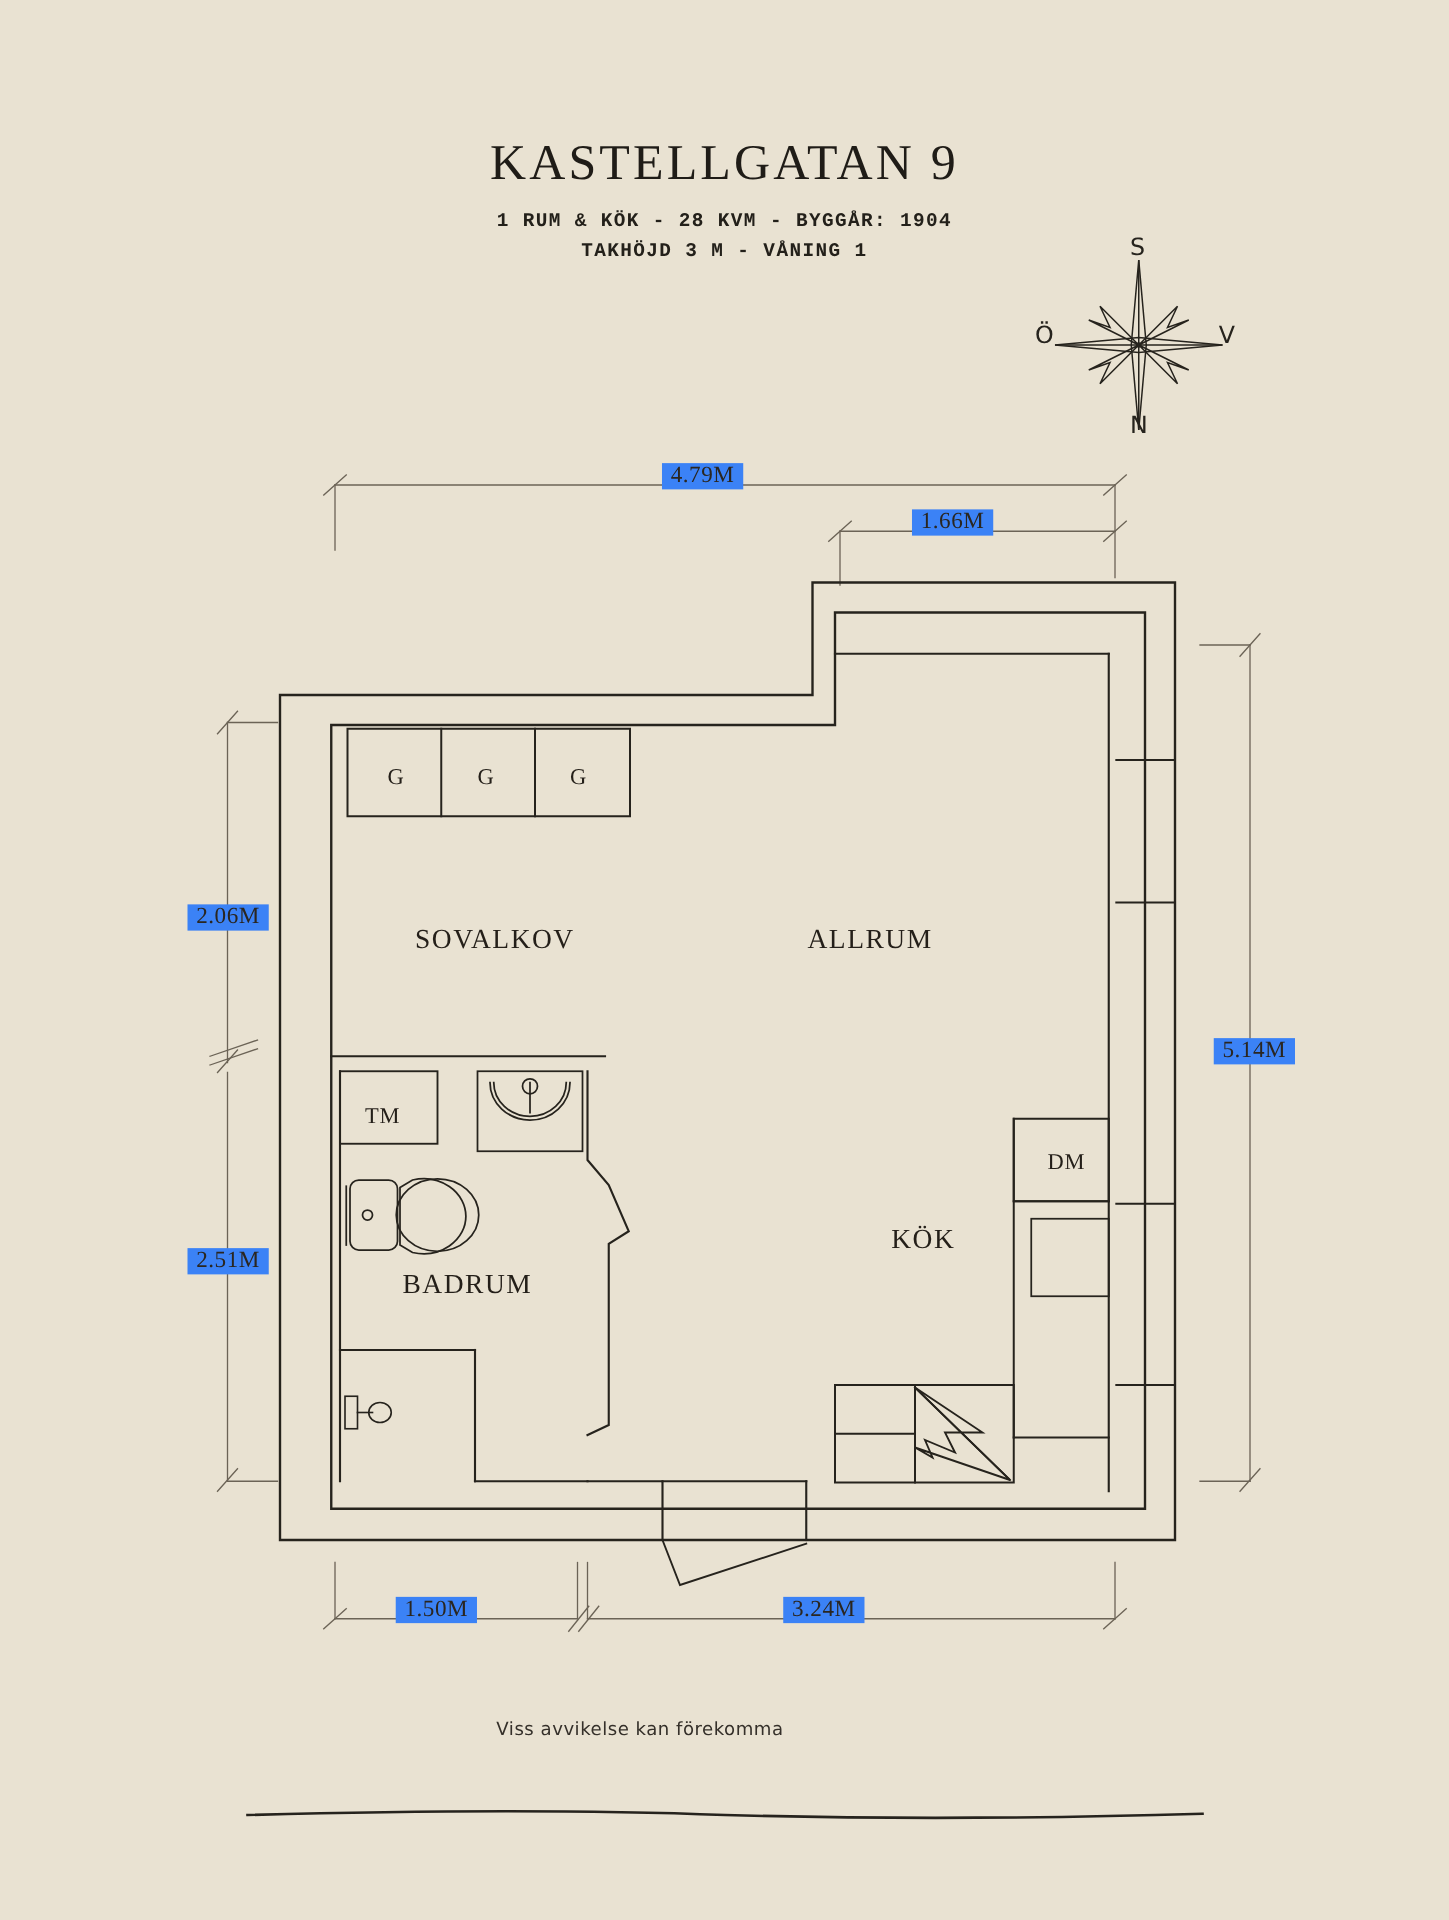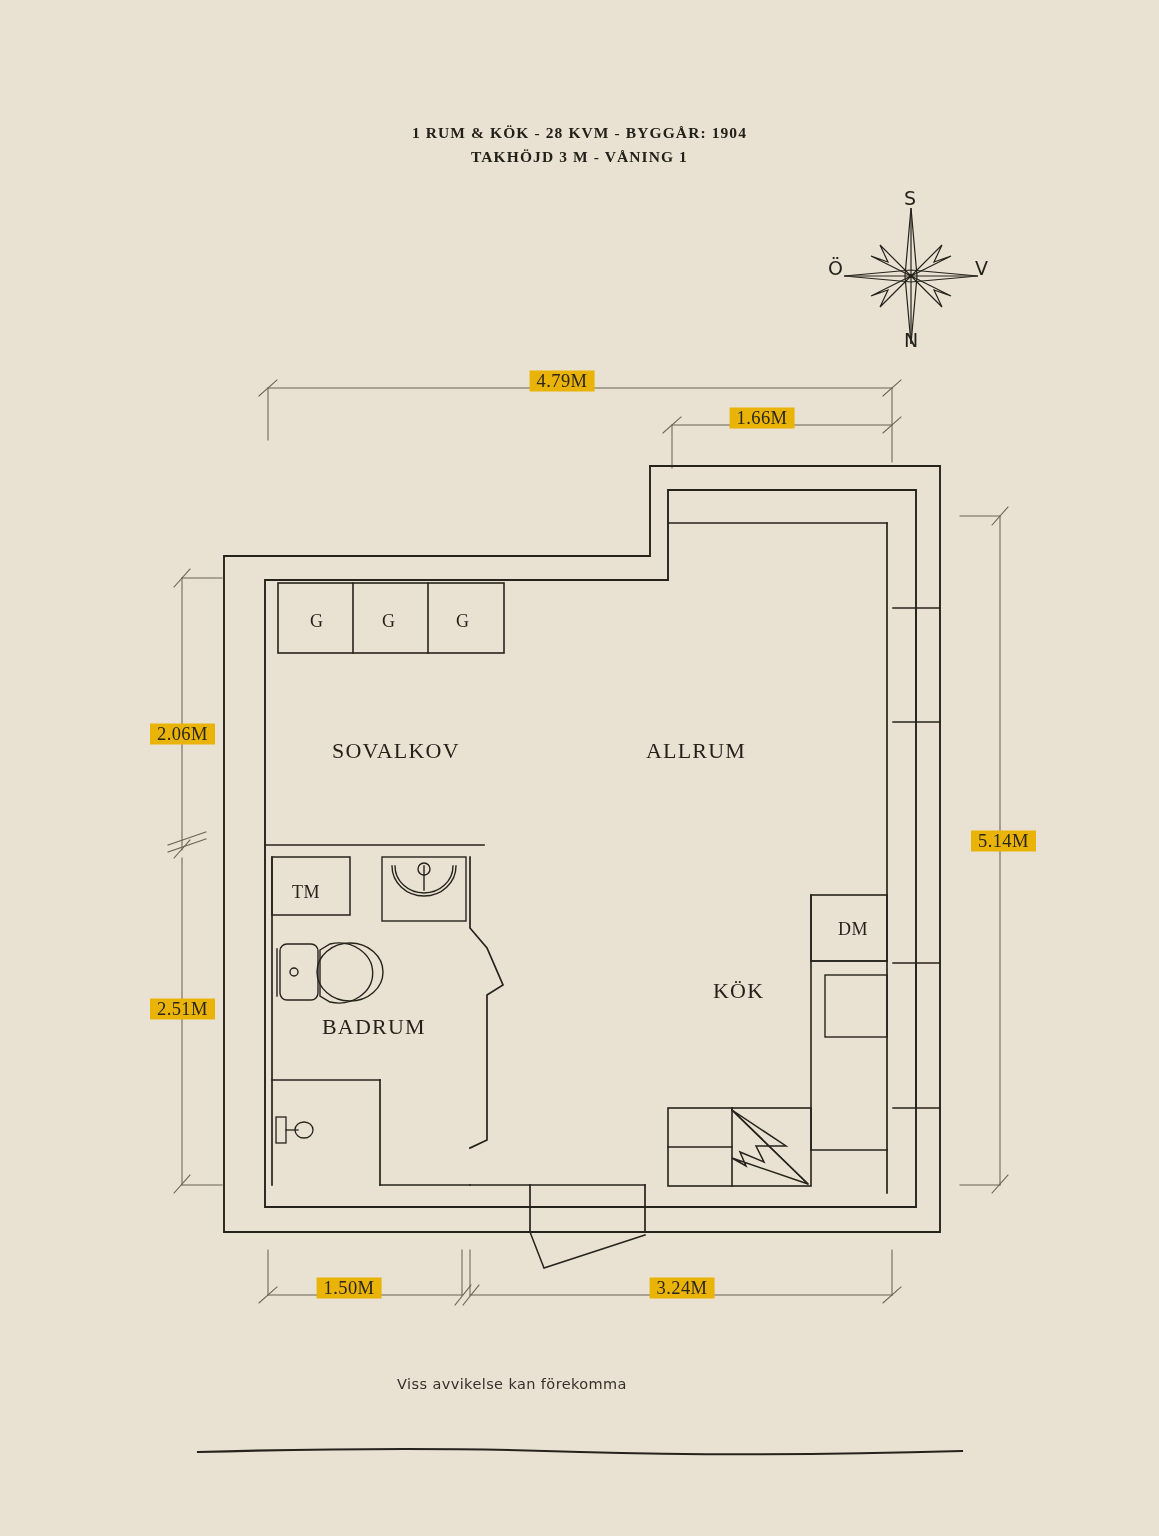--- a/index.html
+++ b/index.html
@@ -28,21 +28,21 @@
   #plan-title {
     font-family: "Liberation Serif", "DejaVu Serif", serif;
     font-size: 40px;
     letter-spacing: 2.5px;
     font-weight: 400;
     color: #1f1c17;
     margin: 0;
     line-height: 1.1;
   }
   .subline {
-    font-family: Liberation Serif, serif;
+    font-family: Liberation Mono, monospace;
     font-size: 15.5px;
     font-weight: bold;
     letter-spacing: 1.1px;
     color: #23201a;
     margin-top: 13px;
     line-height: 1.55;
   }
   .subline.second { margin-top: 0; }
 
   
@@ -98,21 +98,21 @@
     font-family: "Liberation Serif", "DejaVu Serif", serif;
     font-size: 18px;
     color: #241f19;
   }
   .dim-label {
     position: absolute;
     font-family: "Liberation Serif", "DejaVu Serif", serif;
     font-size: 18.5px;
     letter-spacing: 0.4px;
     color: #2a2620;
-    background: #eab308;
+    background: #3b82f6;
     padding: 0 7px;
     white-space: nowrap;
   }
 
   
   #footer-note {
     position: absolute;
     top: 1376px;
     left: 0;
     width: 1024px;
@@ -120,20 +120,21 @@
     font-family: "DejaVu Sans", "Liberation Sans", sans-serif;
     font-size: 14.5px;
     letter-spacing: 0.4px;
     color: #35302a;
   }
 </style>
 </head>
 <body>
 
 <div id="header">
+  <h1 id="plan-title">KASTELLGATAN 9</h1>
   <div class="subline">1 RUM &amp; KÖK  -  28 KVM  -  BYGGÅR: 1904</div>
   <div class="subline second">TAKHÖJD 3 M  -  VÅNING 1</div>
 </div>
 
 <div id="compass">
   <svg width="165" height="172" viewBox="0 0 165 172" fill="none" stroke="#26231d" stroke-width="1.2">
 
     <path d="M83 18 L89 86 L83 154 L77 86 Z" fill="none"></path>
     <line x1="83" y1="18" x2="83" y2="154"></line>
 
@@ -315,15 +316,15 @@
 <span class="closet-label" style="left:456px; top:611px;">G</span>
 <span class="fixture-label" style="left:292px; top:882px;">TM</span>
 <span class="fixture-label" style="left:838px; top:919px;">DM</span>
 
 <span class="dim-label" style="left:562px; top:381px; transform:translate(-50%,-50%);">4.79M</span>
 <span class="dim-label" style="left:762px; top:418px; transform:translate(-50%,-50%);">1.66M</span>
 <span class="dim-label" style="left:150px; top:734px; transform:translate(0,-50%);">2.06M</span>
 <span class="dim-label" style="left:150px; top:1009px; transform:translate(0,-50%);">2.51M</span>
 <span class="dim-label" style="left:971px; top:841px; transform:translate(0,-50%);">5.14M</span>
 <span class="dim-label" style="left:349px; top:1288px; transform:translate(-50%,-50%);">1.50M</span>
-<span class="dim-label" style="left:682px; top:1288px; transform:translate(-50%,-50%);">3.24M</span>
+<span class="dim-label" style="left:659px; top:1288px; transform:translate(-50%,-50%);">3.24M</span>
 
 <div id="footer-note">Viss avvikelse kan förekomma</div>
 
 </body></html>

